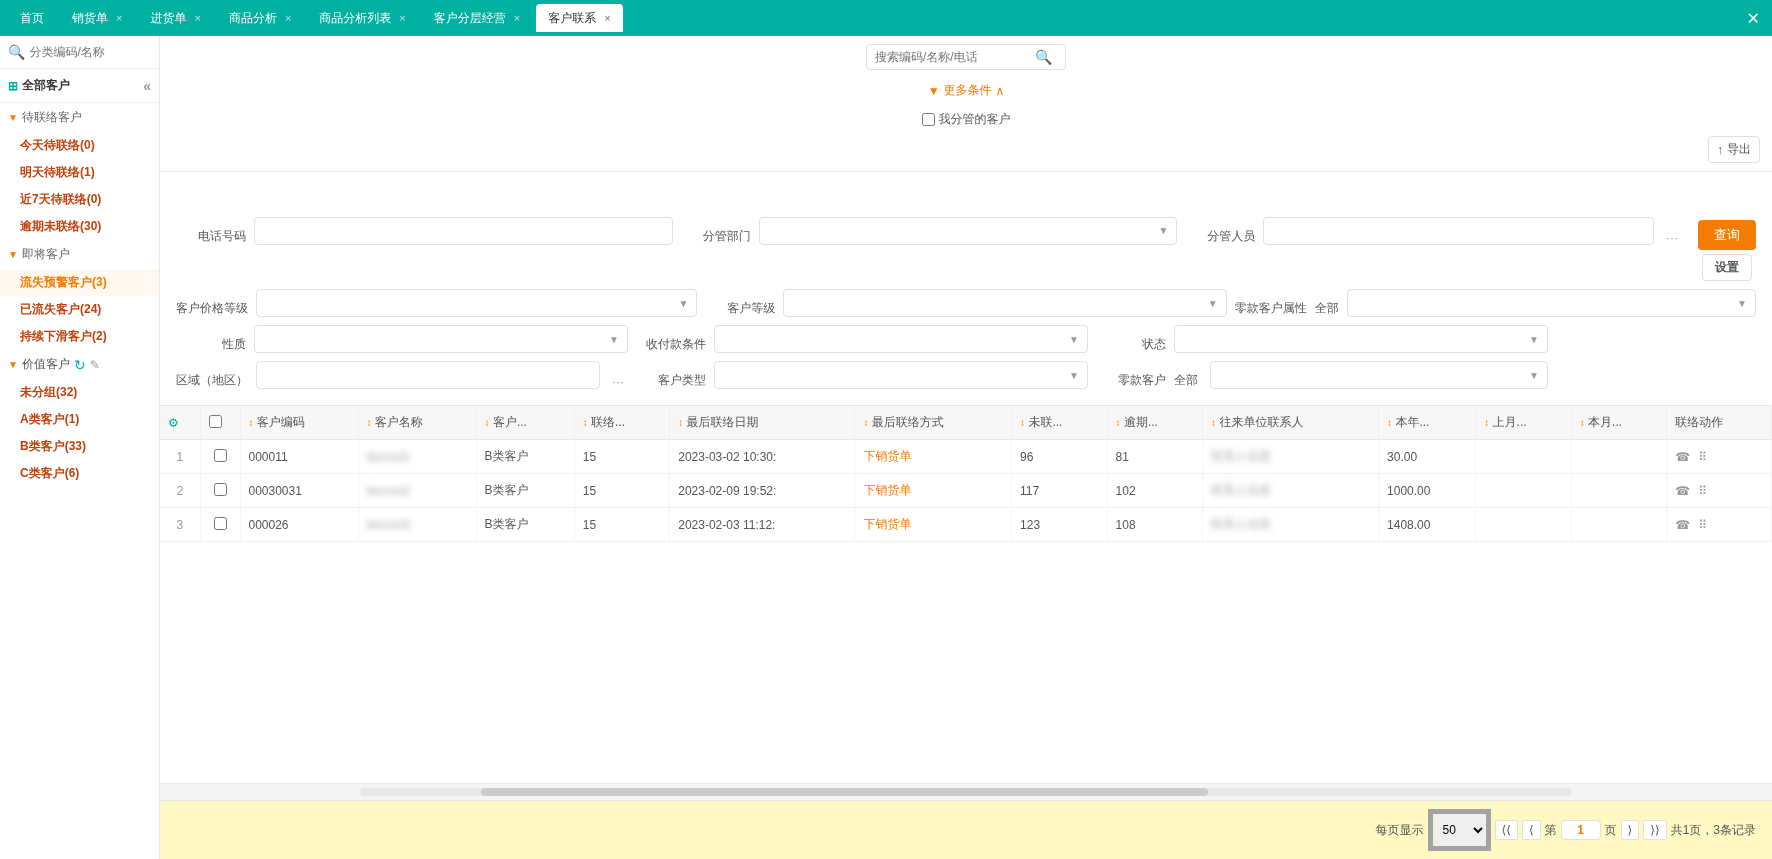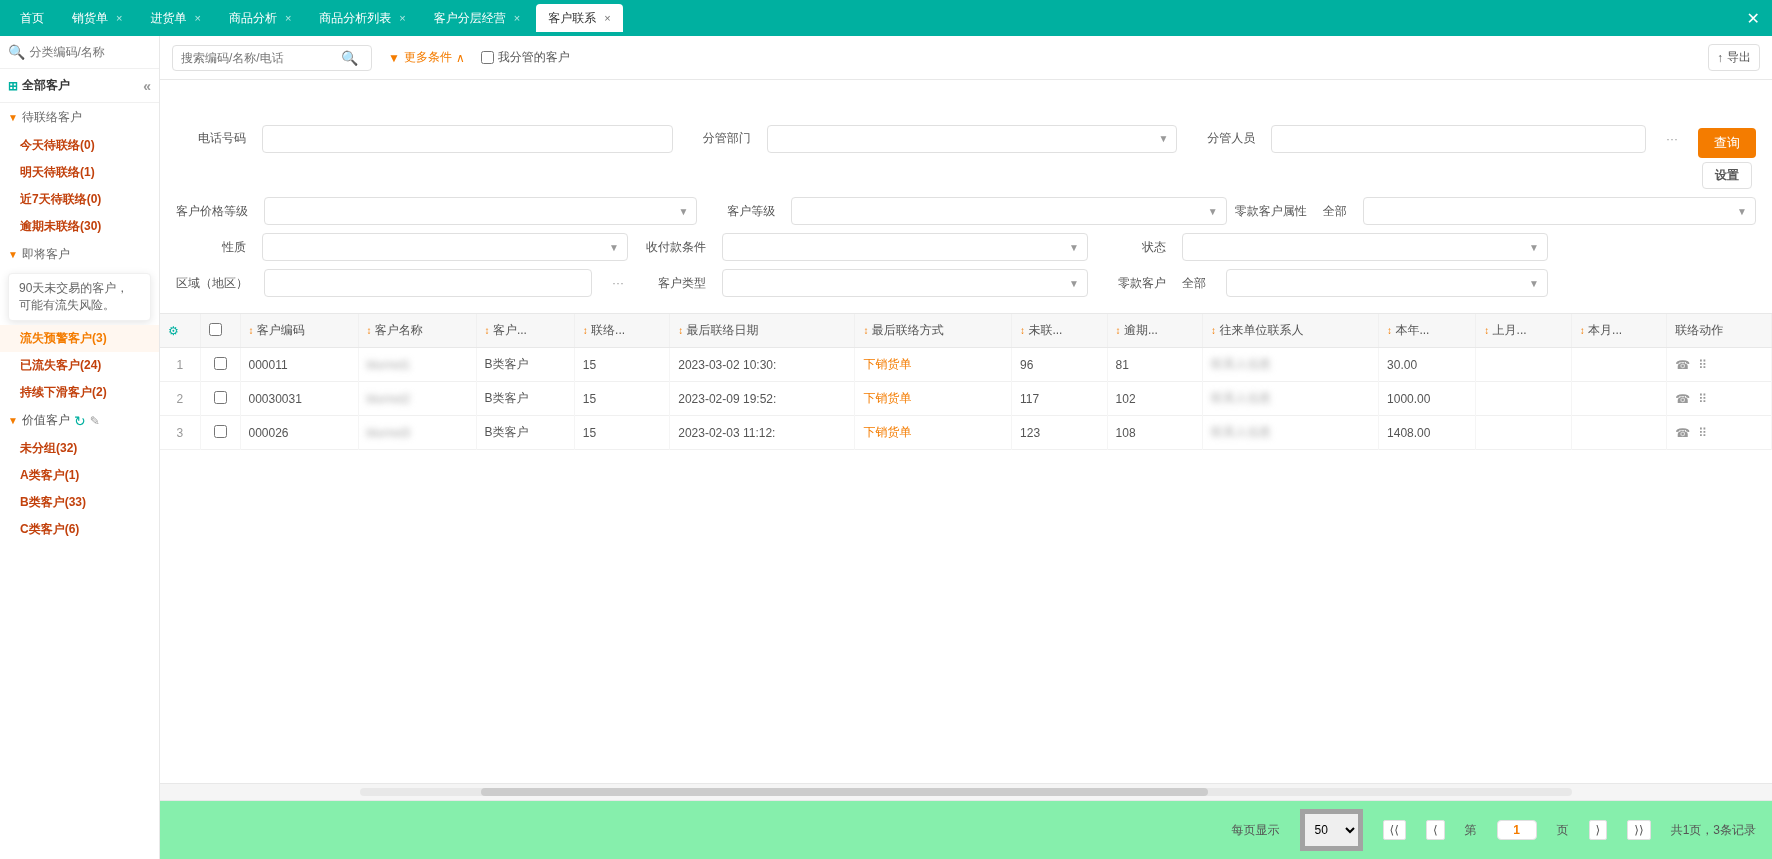--- a/index.html
+++ b/index.html
@@ -71,21 +71,21 @@
     }
 
     
     .main-content {
       flex: 1; display: flex; flex-direction: column; overflow: hidden; background: #f5f5f5;
     }
 
     
     .toolbar {
       display: flex; align-items: center; padding: 8px 12px; background: white;
-      border-bottom: 1px solid #e8e8e8; gap: 8px;
+      border-bottom: 1px solid #e8e8e8; gap: 8px; flex-direction: column;
     }
     .search-bar {
       display: flex; align-items: center; border: 1px solid #e0e0e0; border-radius: 4px;
       padding: 4px 8px; background: white; min-width: 200px;
     }
     .search-bar input {
       border: none; outline: none; font-size: 12px; color: #999; width: 160px;
     }
     .search-icon { color: #f47c00; font-size: 14px; cursor: pointer; }
     .filter-btn {
@@ -102,21 +102,21 @@
     }
 
     
     .filter-panel {
       background: white; border-bottom: 1px solid #e8e8e8; padding: 8px 16px;
     }
     .filter-row {
       display: flex; align-items: center; gap: 8px; margin-bottom: 8px;
     }
     .filter-field {
-      display: flex; align-items: center; flex: 1; gap: 16px; min-width: 0;
+      display: flex; align-items: flex-end; flex: 1; gap: 8px; min-width: 0;
     }
     .filter-label {
       color: #555; white-space: nowrap; min-width: 70px; text-align: right; font-size: 12px;
     }
     .filter-input {
       flex: 1; border: 1px solid #e0e0e0; border-radius: 4px; padding: 4px 8px;
       font-size: 12px; outline: none; height: 28px;
     }
     .filter-select {
       flex: 1; border: 1px solid #e0e0e0; border-radius: 4px; padding: 4px 8px;
@@ -148,22 +148,22 @@
     .td-link { color: #f47c00; cursor: pointer; }
     .blurred {
       filter: blur(3px); user-select: none; color: #aaa;
     }
     .action-icons { display: flex; align-items: center; gap: 8px; color: #999; font-size: 14px; }
     .action-icon { cursor: pointer; }
 
     
     .pagination {
       display: flex; align-items: center; justify-content: flex-end;
-      padding: 8px 16px; background: #86efac; border-top: 1px solid #e8e8e8;
-      gap: 20px; font-size: 12px; color: #555;
+      padding: 8px 16px; background: #fef9c3; border-top: 1px solid #e8e8e8;
+      gap: 4px; font-size: 12px; color: #555;
     }
     .page-select {
       border: 5px solid #a3a3a3; border-radius: 0; padding: 8px 6px; font-size: 12px;
     }
     .page-btn {
       border: 1px solid #e0e0e0; background: white; border-radius: 2px;
       padding: 2px 6px; cursor: pointer; color: #555; font-size: 12px;
     }
     .page-btn:disabled { color: #ccc; cursor: default; }
     .page-input {
@@ -264,23 +264,20 @@
     </div>
     <div class="sidebar-item">
       <span>逾期未联络(30)</span>
     </div>
 
     <div class="sidebar-section-label">
       <span class="triangle">▼</span>
       <span>即将客户</span>
     </div>
 
-    <div class="tooltip-box">
-      <span>90天未交易的客户，可能有流失风险。</span>
-    </div>
 
     <div class="sidebar-item active">
       <span>流失预警客户(3)</span>
     </div>
     <div class="sidebar-item">
       <span>已流失客户(24)</span>
     </div>
     <div class="sidebar-item">
       <span>持续下滑客户(2)</span>
     </div>

